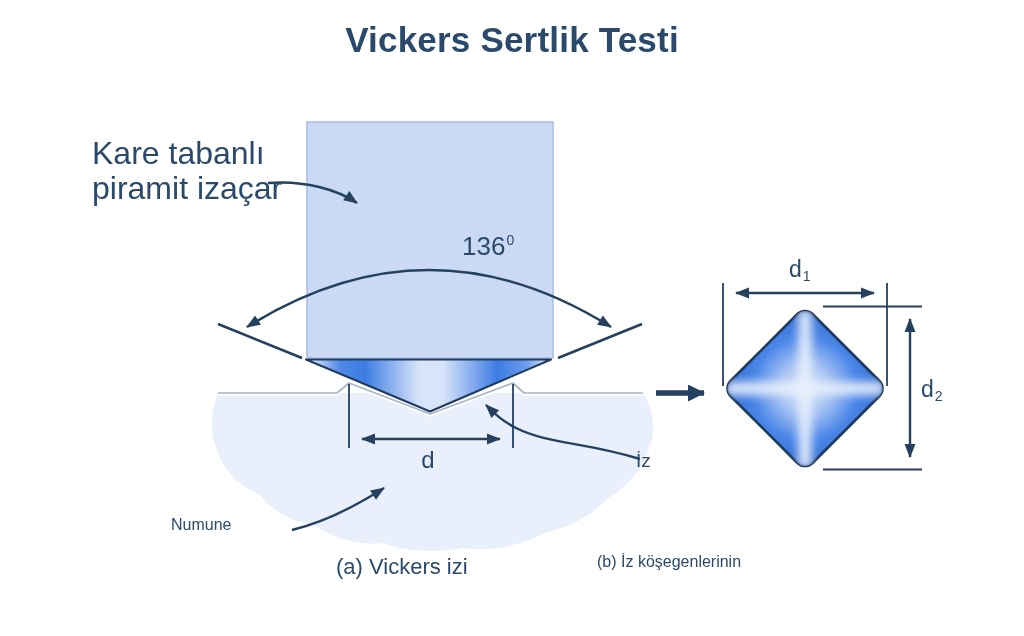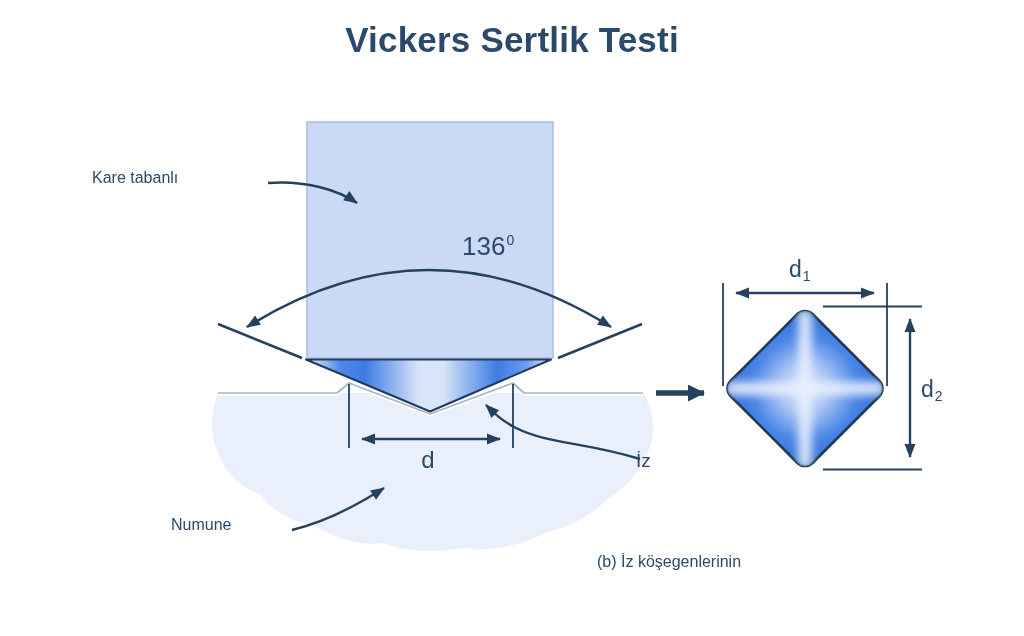--- a/index.html
+++ b/index.html
@@ -6,21 +6,21 @@
   .canvas{
     position:relative;width:1024px;height:612px;background:#ffffff;overflow:hidden;
     font-family:"Liberation Sans", sans-serif;color:#2b4a6b;
   }
   .svg-layer{position:absolute;left:0;top:0;width:1024px;height:636px;}
   .txt{position:absolute;white-space:nowrap;color:#2b4a6b;}
   .title{
     left:0;top:20px;width:1024px;text-align:center;
     font-size:35px;font-weight:700;letter-spacing:0.2px;
   }
-  .indenter-label{left:92px;top:160px;font-size:16px;line-height:35px;}
+  .indenter-label{left:92px;top:136px;font-size:32px;line-height:35px;}
   .angle-label{left:462px;top:231px;font-size:26px;}
   .sup{font-size:14px;position:relative;top:-10px;margin-left:1px;}
   .subscript{font-size:14px;position:relative;top:4px;margin-left:1px;}
   .d-label{left:398px;top:446px;width:60px;text-align:center;font-size:24px;}
   .iz-label{left:636px;top:450px;font-size:19px;}
   .numune-label{left:171px;top:516px;font-size:16px;}
   .caption-a{left:336px;top:554px;font-size:22px;}
   .caption-b{left:597px;top:546px;font-size:16px;line-height:31px;}
   .d1-label{left:789px;top:256px;font-size:23px;}
   .d2-label{left:921px;top:376px;font-size:23px;}
@@ -104,30 +104,32 @@
 
     <line x1="823" y1="306.5" x2="922" y2="306.5" stroke="#24415f" stroke-width="1.8"></line>
     <line x1="823" y1="469.5" x2="922" y2="469.5" stroke="#24415f" stroke-width="1.8"></line>
     <line x1="910" y1="319" x2="910" y2="457" stroke="#24415f" stroke-width="2.4" marker-start="url(#ah)" marker-end="url(#ah)"></line>
   </svg>
 
   <div class="txt title">Vickers Sertlik Testi</div>
 
   <div class="txt indenter-label">
     <div>Kare tabanlı</div>
+    <div>piramit izaçar</div>
   </div>
 
   <div class="txt angle-label"><span>136</span><span class="sup">0</span></div>
 
   <div class="txt d-label">d</div>
 
   <div class="txt iz-label">İz</div>
 
   <div class="txt numune-label">Numune</div>
 
+  <div class="txt caption-a">(a) Vickers izi</div>
 
   <div class="txt caption-b">
     <div>(b) İz köşegenlerinin</div>
   </div>
 
   <div class="txt d1-label"><span>d</span><span class="subscript">1</span></div>
 
   <div class="txt d2-label"><span>d</span><span class="subscript">2</span></div>
 
 </div>

